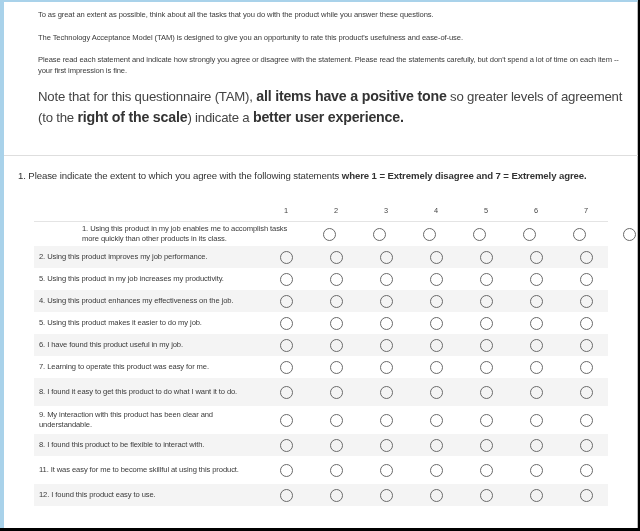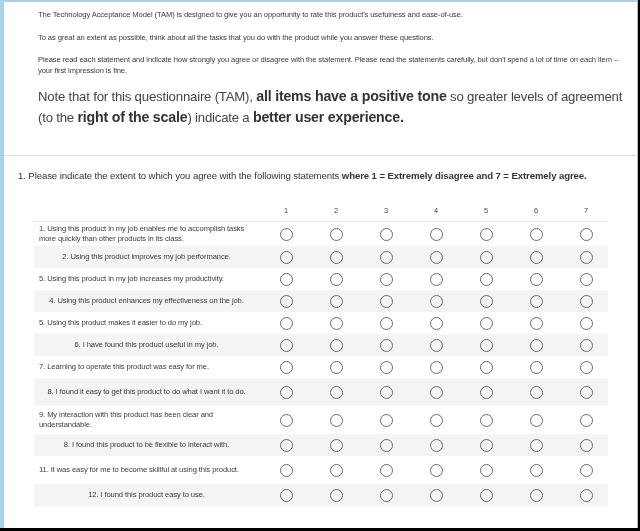--- a/index.html
+++ b/index.html
@@ -25,55 +25,55 @@
       position: absolute; left: 14px; top: 166px; width: 600px;
       font-size: 9.6px; line-height: 15px; color: #333; letter-spacing: -0.1px;
     }
     .question b { font-weight: bold; }
     .grid {
       position: absolute; left: 30px; top: 200px; width: 574px;
     }
     .scale-head { position: relative; height: 20px; border-bottom: 1px solid #e4e4e4; }
     .scale-num { position: absolute; top: 4px; width: 14px; text-align: center; font-size: 7.4px; color: #444; }
     .row { position: relative; display: flex; align-items: center; }
-    .row.alt { background: #f4f4f4; text-align: center; }
+    .row.alt { background: #f4f4f4; }
     .row .label {
       width: 220px; padding: 2px 0 2px 5px; font-size: 7.6px; line-height: 10.5px; color: #3a3a3a; letter-spacing: -0.1px;
     }
     .radio {
       position: absolute; top: 50%; width: 13px; height: 13px; margin-top: -6.5px;
       border: 1.4px solid #6a6a6a; border-radius: 50%; background: transparent; cursor: pointer;
     }
   </style>
 </head>
 <body>
 
 <div class="frame">
 
   <div class="intro">
+    <p>To as great an extent as possible, think about all the tasks that you do with the product while you answer these questions.</p>
     <p>The Technology Acceptance Model (TAM) is designed to give you an opportunity to rate this product's usefulness and ease-of-use.</p>
-    <p>To as great an extent as possible, think about all the tasks that you do with the product while you answer these questions.</p>
     <p class="p3">Please read each statement and indicate how strongly you agree or disagree with the statement.  Please read the statements carefully, but don't spend a lot of time on each item -- your first impression is fine.</p>
     <div class="note"><span>Note that for this questionnaire (TAM), </span><b>all items have a positive tone</b><span> so greater levels of agreement (to the </span><b>right of the scale</b><span>) indicate a </span><b>better user experience.</b></div>
   </div>
 
   <div class="question"><span>1. Please indicate the extent to which you agree with the following statements </span><b>where 1 = Extremely disagree and 7 = Extremely agree.</b></div>
 
   <div class="grid">
     <div class="scale-head" id="scale-head">
         <div class="scale-num" style="left: 245px;">1</div>
         <div class="scale-num" style="left: 295px;">2</div>
         <div class="scale-num" style="left: 345px;">3</div>
         <div class="scale-num" style="left: 395px;">4</div>
         <div class="scale-num" style="left: 445px;">5</div>
         <div class="scale-num" style="left: 495px;">6</div>
         <div class="scale-num" style="left: 545px;">7</div>
       </div>
     <div id="rows">
-        <div class="row" style="height: 24px;">
+        <div class="row" style="height: 24px; margin-left: 43px;">
           <div class="label">1. Using this product in my job enables me to accomplish tasks more quickly than other products in its class.</div>
           <span class="radio" style="left: 245.5px;"></span>
           <span class="radio" style="left: 295.5px;"></span>
           <span class="radio" style="left: 345.5px;"></span>
           <span class="radio" style="left: 395.5px;"></span>
           <span class="radio" style="left: 445.5px;"></span>
           <span class="radio" style="left: 495.5px;"></span>
           <span class="radio" style="left: 545.5px;"></span>
         </div>
         <div class="row alt" style="height: 22px;">

